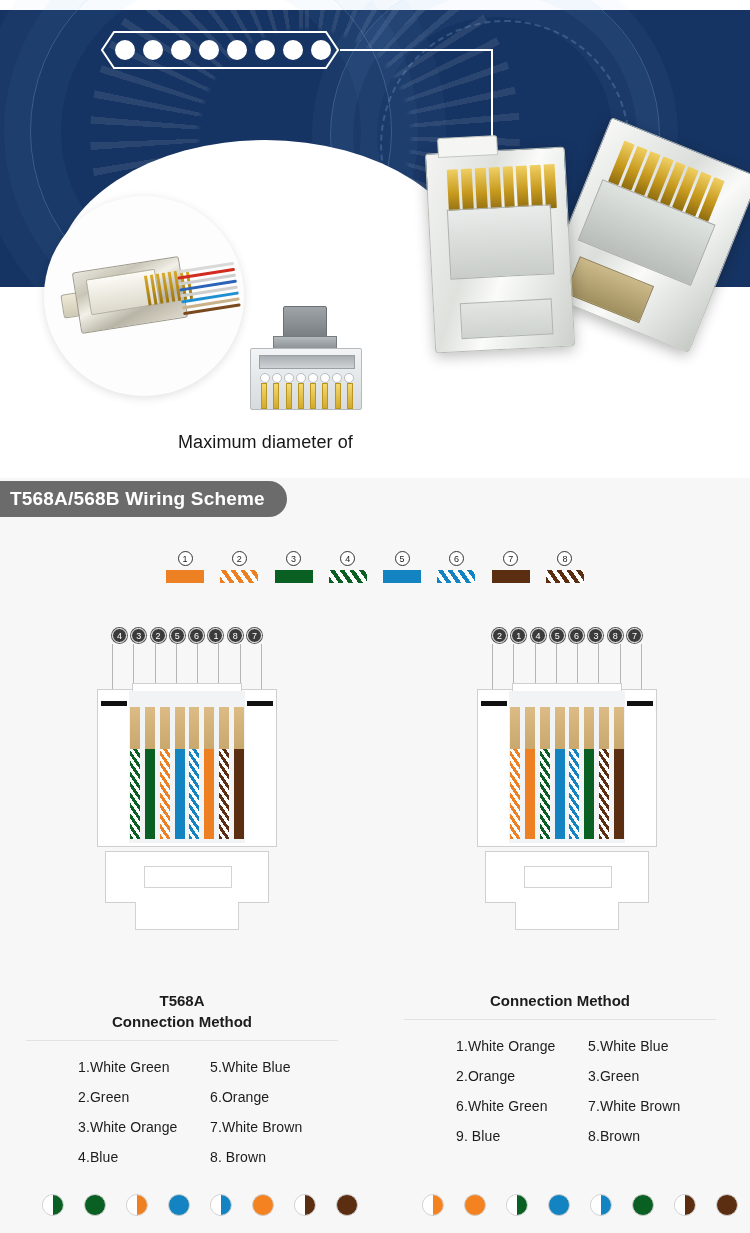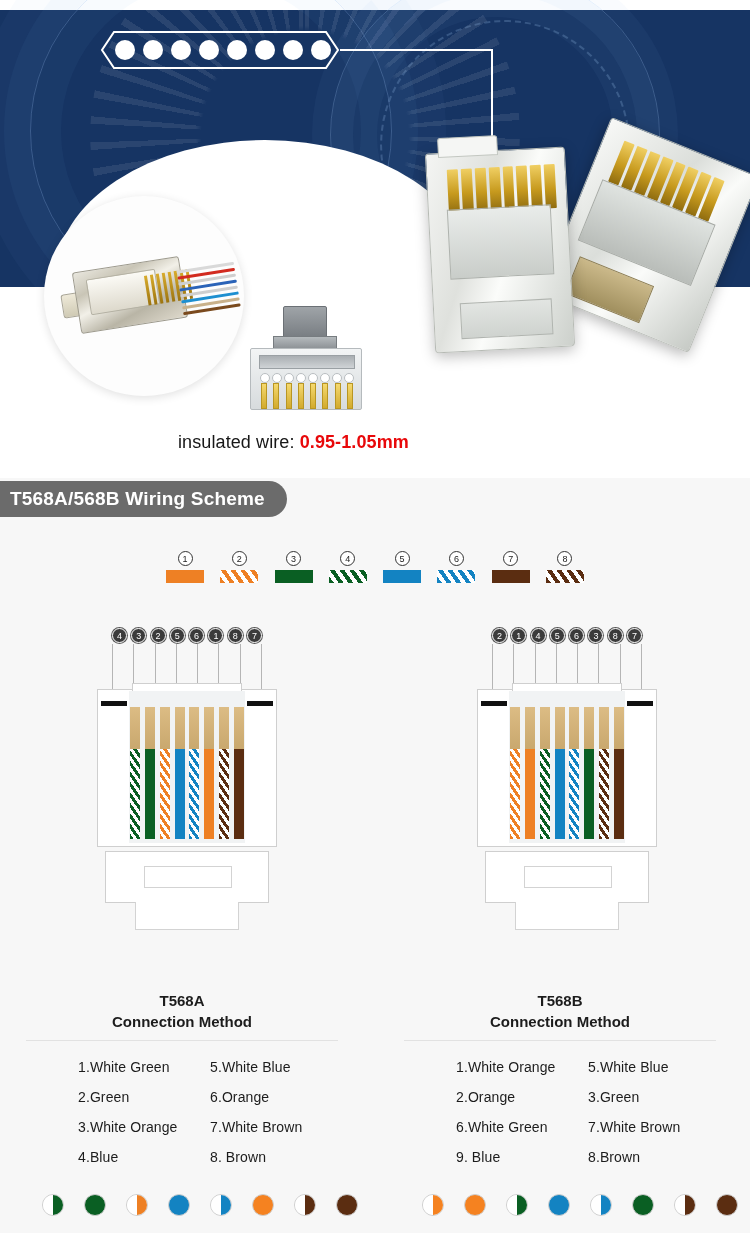--- a/index.html
+++ b/index.html
@@ -287,23 +287,21 @@
             <i></i>
             <i></i>
             <i></i>
             <i></i>
             <i></i>
         </div>
       </div>
     </div>
 
     <div class="max-cap">
-      <div>
-        <span>insulated wire: </span><span class="red">0.95-1.05mm</span>
-      </div>
+      <div>Maximum diameter of</div>
     </div>
   </div>
 
   <div class="scheme">
 
     <div class="scheme-tag">T568A/568B Wiring Scheme</div>
 
     <div class="legend" id="legend">
         <div class="li">
           <div class="num">1</div>
@@ -491,21 +489,20 @@
           <div>5.White Blue</div>
           <div>6.Orange</div>
           <div>7.White Brown</div>
           <div>8. Brown</div>
         </div>
       </div>
     </div>
 
     <div class="method right">
       <div class="m-title">
-        <div>T568B</div>
         <div>Connection Method</div>
       </div>
       <div class="m-rule"></div>
       <div class="m-list">
         <div class="m-col">
           <div>1.White Orange</div>
           <div>2.Orange</div>
           <div>6.White Green</div>
           <div>9. Blue</div>
         </div>

